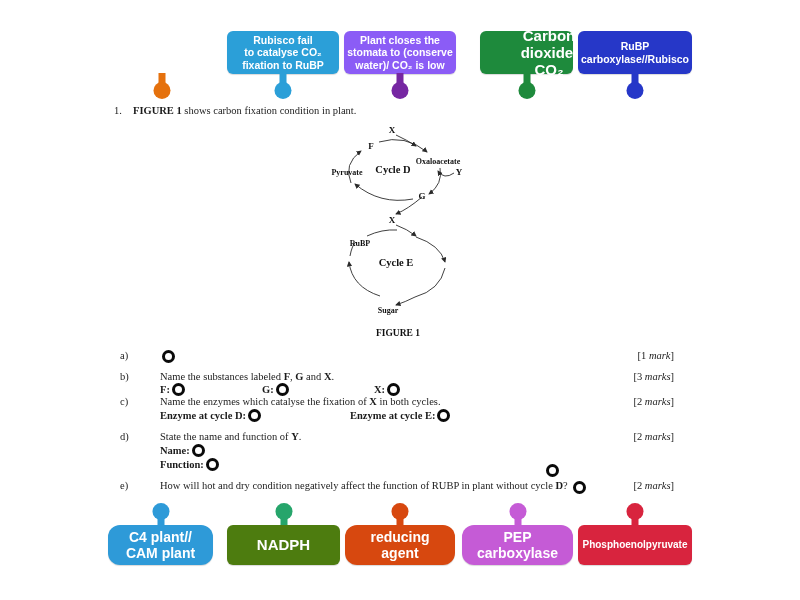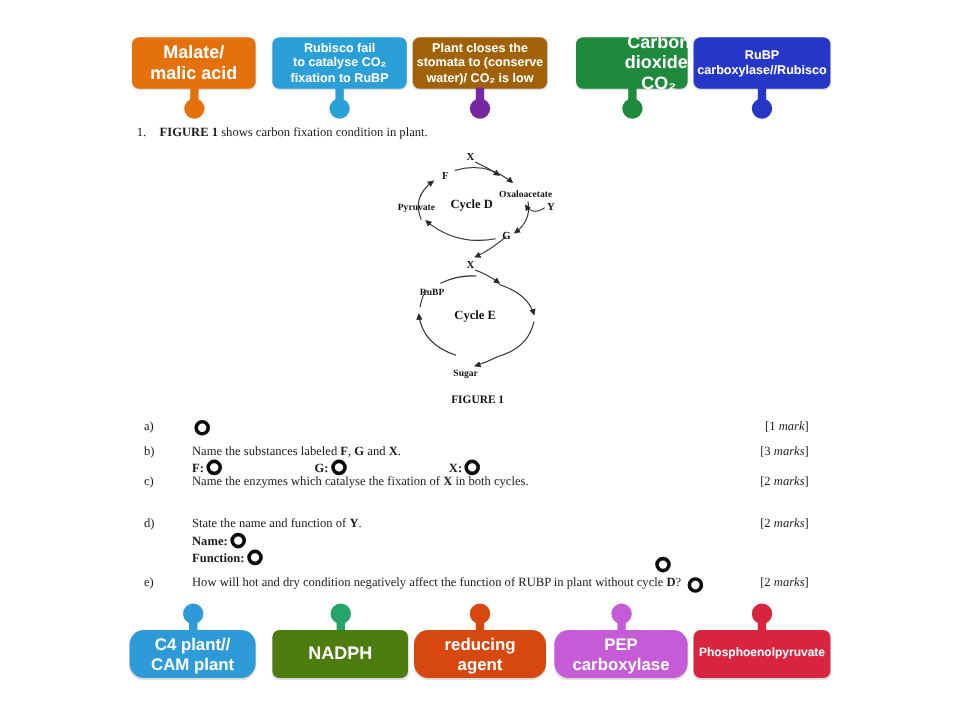--- a/index.html
+++ b/index.html
@@ -34,34 +34,32 @@
         background:#fff;box-sizing:border-box;vertical-align:-3px;margin-left:2px;}
   .slot.abs{position:absolute;margin:0;}
   .intro-num{position:absolute;left:114px;}
   .intro-text{position:absolute;left:133px;}
   svg text{font-family:"Liberation Serif",serif;fill:#111;font-weight:700;}
 </style>
 </head>
 <body>
 
 <div class="chip toprow" style="left:110px;top:31px;width:103px;height:70px">
-  <div class="chip-box size-lg" style="background-color: rgb(229, 113, 13);">Malate/
-malic acid</div>
   <div class="stem" style="background-color: rgb(229, 113, 13);"></div>
   <div class="dot" style="background-color: rgb(229, 113, 13);"></div>
 </div>
 <div class="chip toprow" style="left:227px;top:31px;width:112px;height:70px">
   <div class="chip-box size-sm" style="background-color: rgb(43, 159, 216);">Rubisco fail
 to catalyse CO₂
 fixation to RuBP</div>
   <div class="stem" style="background-color: rgb(43, 159, 216);"></div>
   <div class="dot" style="background-color: rgb(43, 159, 216);"></div>
 </div>
 <div class="chip toprow" style="left:344px;top:31px;width:112px;height:70px">
-  <div class="chip-box size-sm" style="background-color: #a16207;">Plant closes the
+  <div class="chip-box size-sm" style="background-color: #8b5cf6;">Plant closes the
 stomata to (conserve
 water)/ CO₂ is low</div>
   <div class="stem" style="background-color: rgb(118, 39, 162);"></div>
   <div class="dot" style="background-color: rgb(118, 39, 162);"></div>
 </div>
 <div class="chip toprow" style="left:480px;top:31px;width:93px;height:70px">
   <div class="chip-box size-lg" style="background-color: rgb(30, 138, 60); padding-left: 45px;">Carbon
 dioxide/ CO₂</div>
   <div class="stem" style="background-color: rgb(30, 138, 60);"></div>
   <div class="dot" style="background-color: rgb(30, 138, 60);"></div>
@@ -133,20 +131,24 @@
     <span class="fld" style="left:160px"><span>F:</span><span class="slot"></span></span>
     <span class="fld" style="left:262px"><span>G:</span><span class="slot"></span></span>
     <span class="fld" style="left:374px"><span>X:</span><span class="slot"></span></span>
   </div>
 
   <div class="row" style="top:396px">
     <span class="qid">c)</span>
     <span class="qtext"><span>Name the enzymes which catalyse the fixation of </span><span style="font-weight: bold;">X</span><span> in both cycles.</span></span>
     <span class="marks"><span>[2 </span><span style="font-style: italic;">marks</span><span>]</span></span>
   </div>
+  <div class="row" style="top:409px">
+    <span class="fld" style="left:160px"><span>Enzyme at cycle D:</span><span class="slot"></span></span>
+    <span class="fld" style="left:350px"><span>Enzyme at cycle E:</span><span class="slot"></span></span>
+  </div>
 
   <div class="row" style="top:431px">
     <span class="qid">d)</span>
     <span class="qtext"><span>State the name and function of </span><span style="font-weight: bold;">Y</span><span>.</span></span>
     <span class="marks"><span>[2 </span><span style="font-style: italic;">marks</span><span>]</span></span>
   </div>
   <div class="row" style="top:444px">
     <span class="fld" style="left:160px"><span>Name:</span><span class="slot"></span></span>
   </div>
   <div class="row" style="top:458px">

